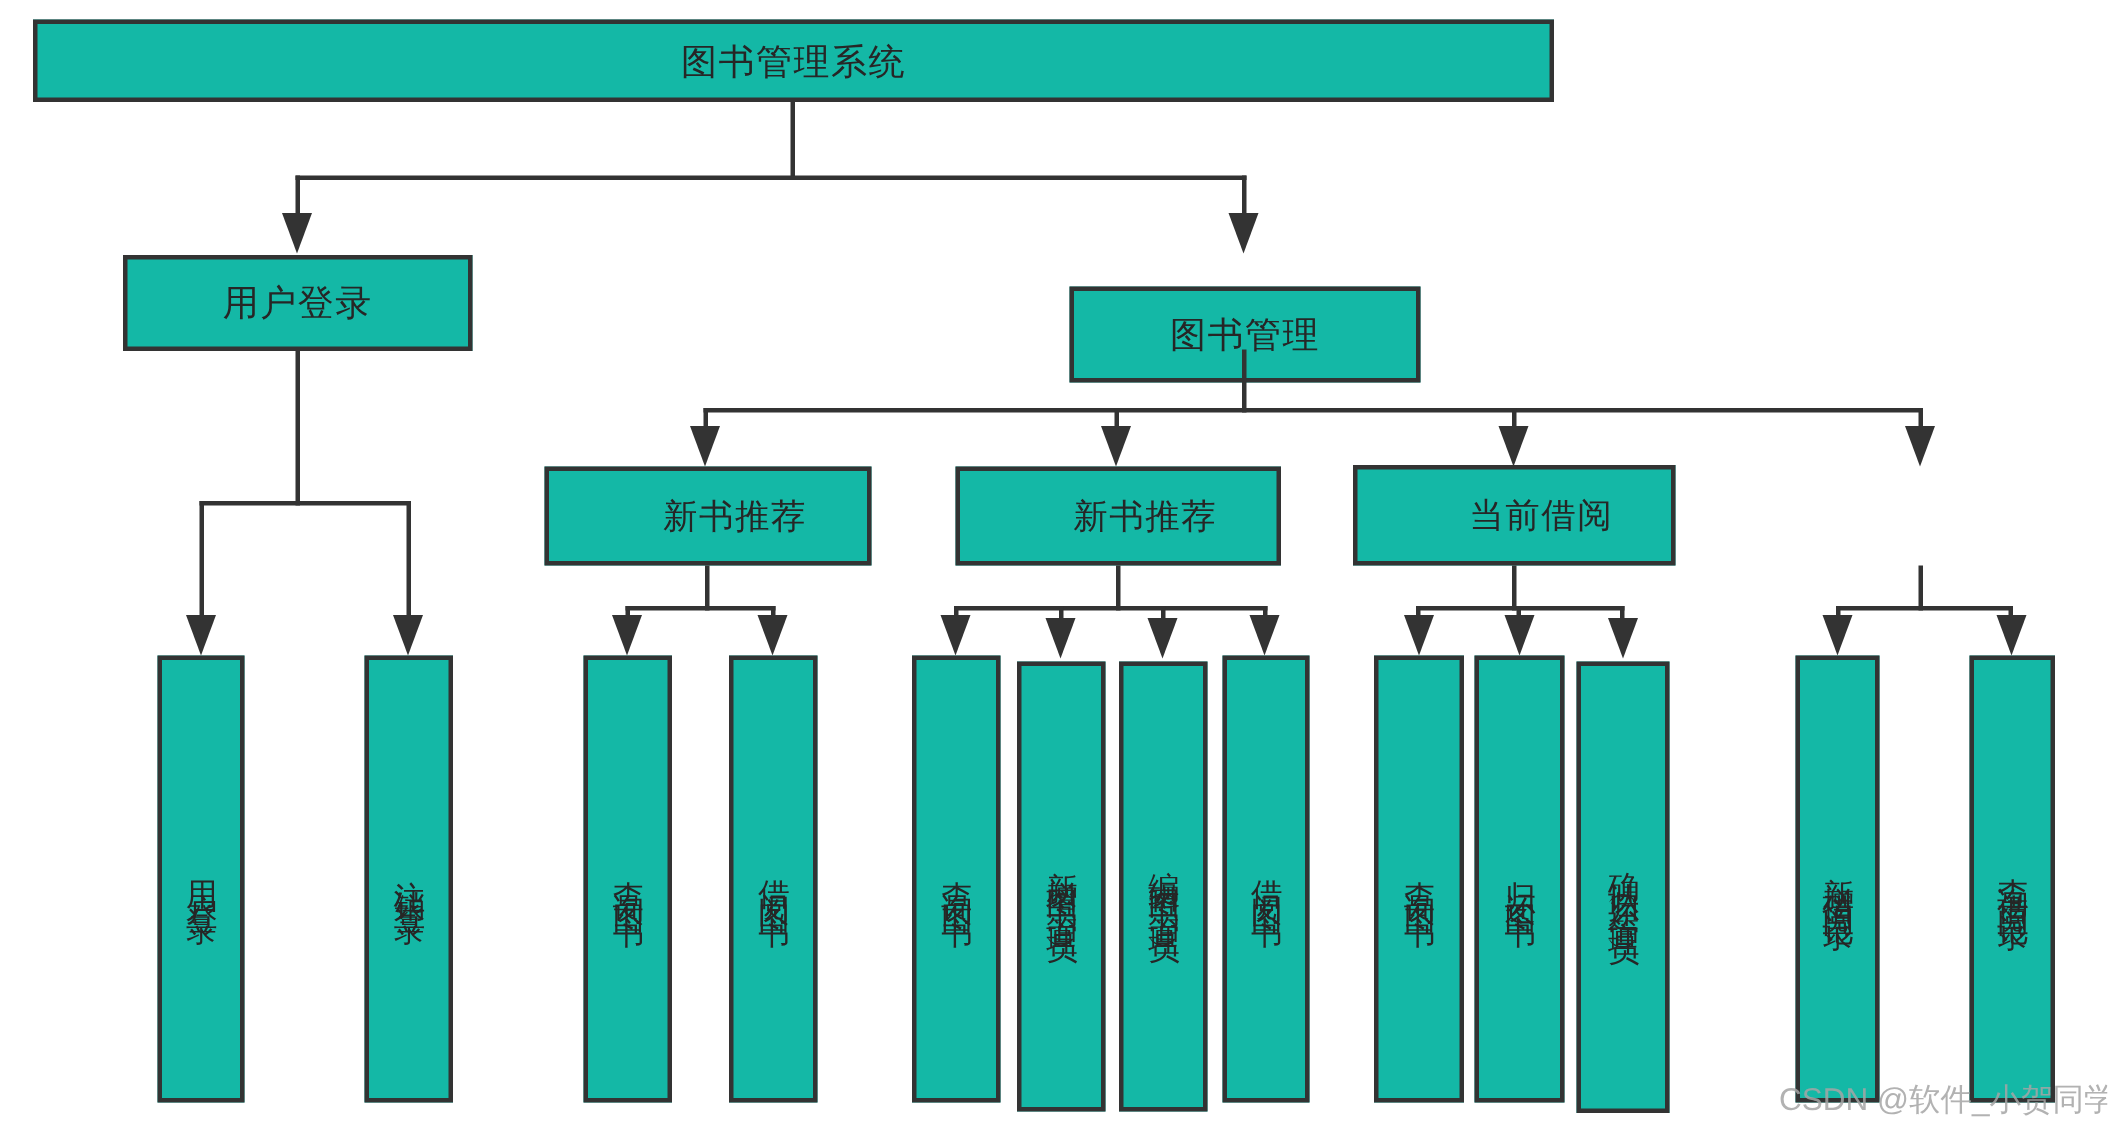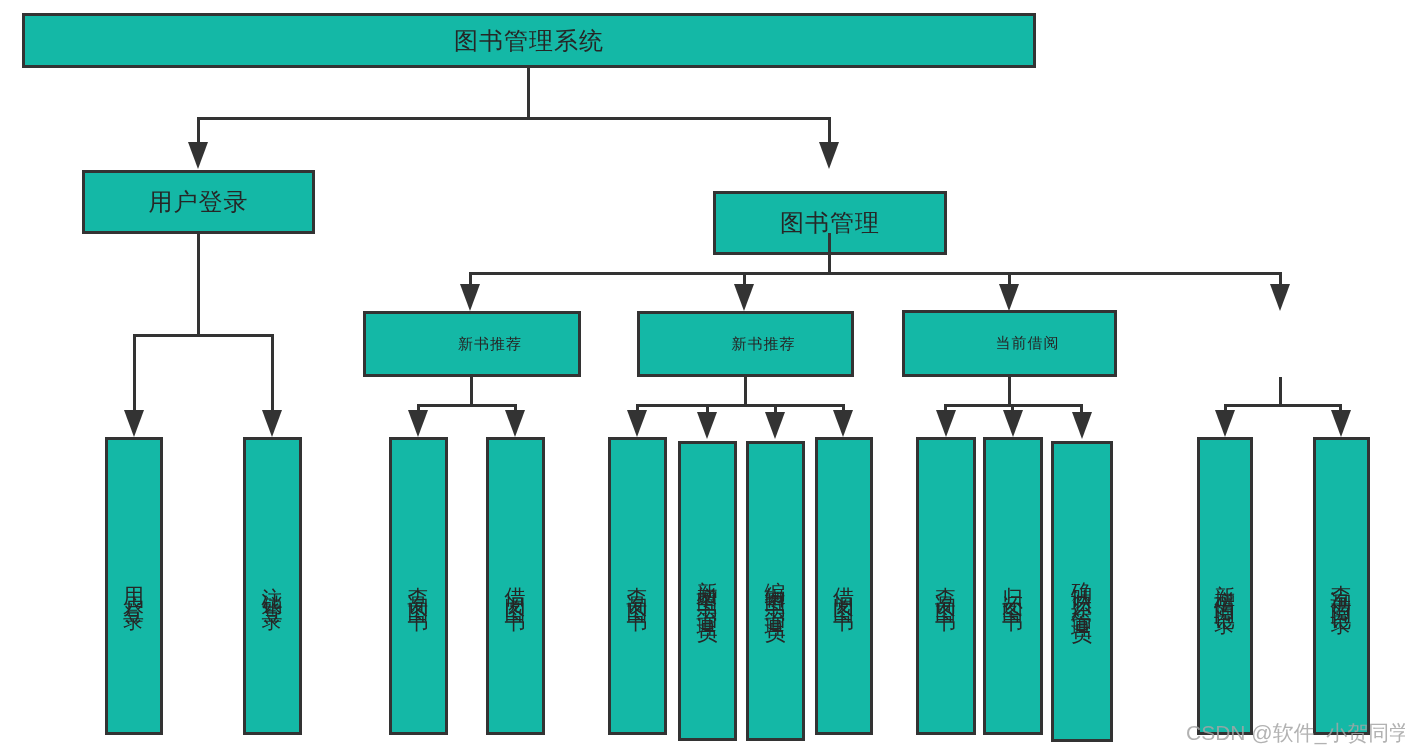--- a/index.html
+++ b/index.html
@@ -15,21 +15,21 @@
     position: absolute;
     box-sizing: border-box;
     border: 3px solid #333333;
     background: #14b8a6;
     display: flex;
     align-items: center;
     justify-content: center;
     color: #262626;
   }
   .hbox { font-size: 24px; letter-spacing: 1px; }
-  .hbox.l3 { font-size: 15px; padding-left: 36px; }
+  .hbox.l3 { font-size: 23px; padding-left: 36px; }
   .vbox .vtext {
     writing-mode: vertical-rl;
     text-orientation: mixed;
     font-size: 21px;
     line-height: 1;
     letter-spacing: 8px;
     color: #262626;
   }
   .vbox.long .vtext { letter-spacing: 6px; }
   .hline, .vline { position: absolute; background: #333333; }

